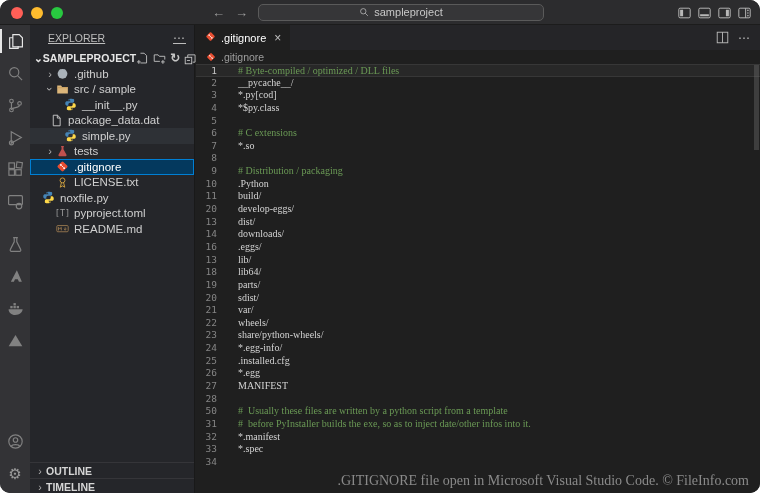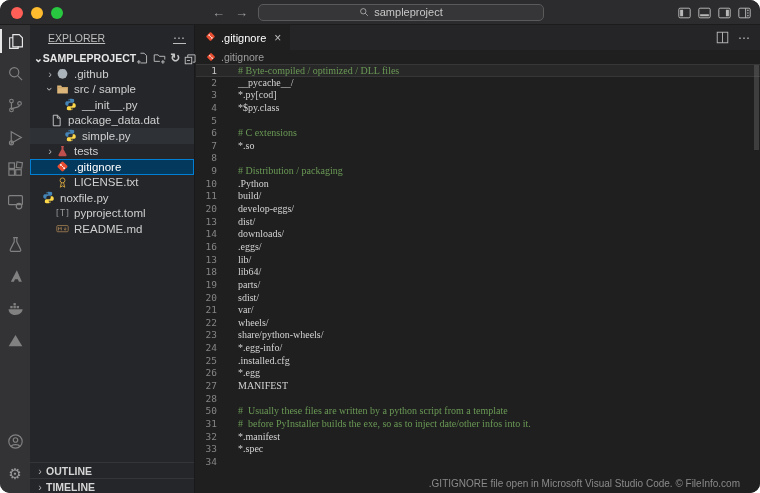--- a/index.html
+++ b/index.html
@@ -67,22 +67,22 @@
   .breadcrumb svg{width:10px;height:10px;}
   .codearea{position:absolute;top:39px;left:0;right:0;bottom:0;overflow:hidden;
             font-family:"DejaVu Sans Mono",monospace;font-size:10px;}
   .cline{height:12.65px;line-height:12.65px;display:flex;white-space:pre;}
   .cline .ln{width:21px;flex:0 0 21px;text-align:right;color:#858585;font-size:9.5px;}
   .cline .ct{padding-left:21px;color:var(--fg,#d4d4d4);font-family:Liberation Serif, serif;}
   .cline .ct.comment{color:var(--comment,#6a9955);}
   .cline.current{background:rgba(255,255,255,.045);border-top:1px solid rgba(255,255,255,.07);border-bottom:1px solid rgba(255,255,255,.07);}
   .cline.current .ln{color:#c6c6c6;}
   .scrollbar{position:absolute;top:1px;right:1px;width:5px;height:85px;background:rgba(121,121,121,.35);}
-  .watermark{position:absolute;right:20px;bottom:4px;font-family:Liberation Sans, sans-serif;
-             font-size:10px;color:#8a8a8a;}
+  .watermark{position:absolute;right:11px;bottom:4px;font-family:Liberation Serif, serif;
+             font-size:14px;color:#8a8a8a;}
   .icon-btn{display:flex;align-items:center;justify-content:center;}
 </style>
 </head>
 <body>
 
 <div class="window">
 
   <div class="titlebar">
     <div class="traffic">
       <span class="tl" id="tl-0" style="background: rgb(255, 95, 87);"></span>

